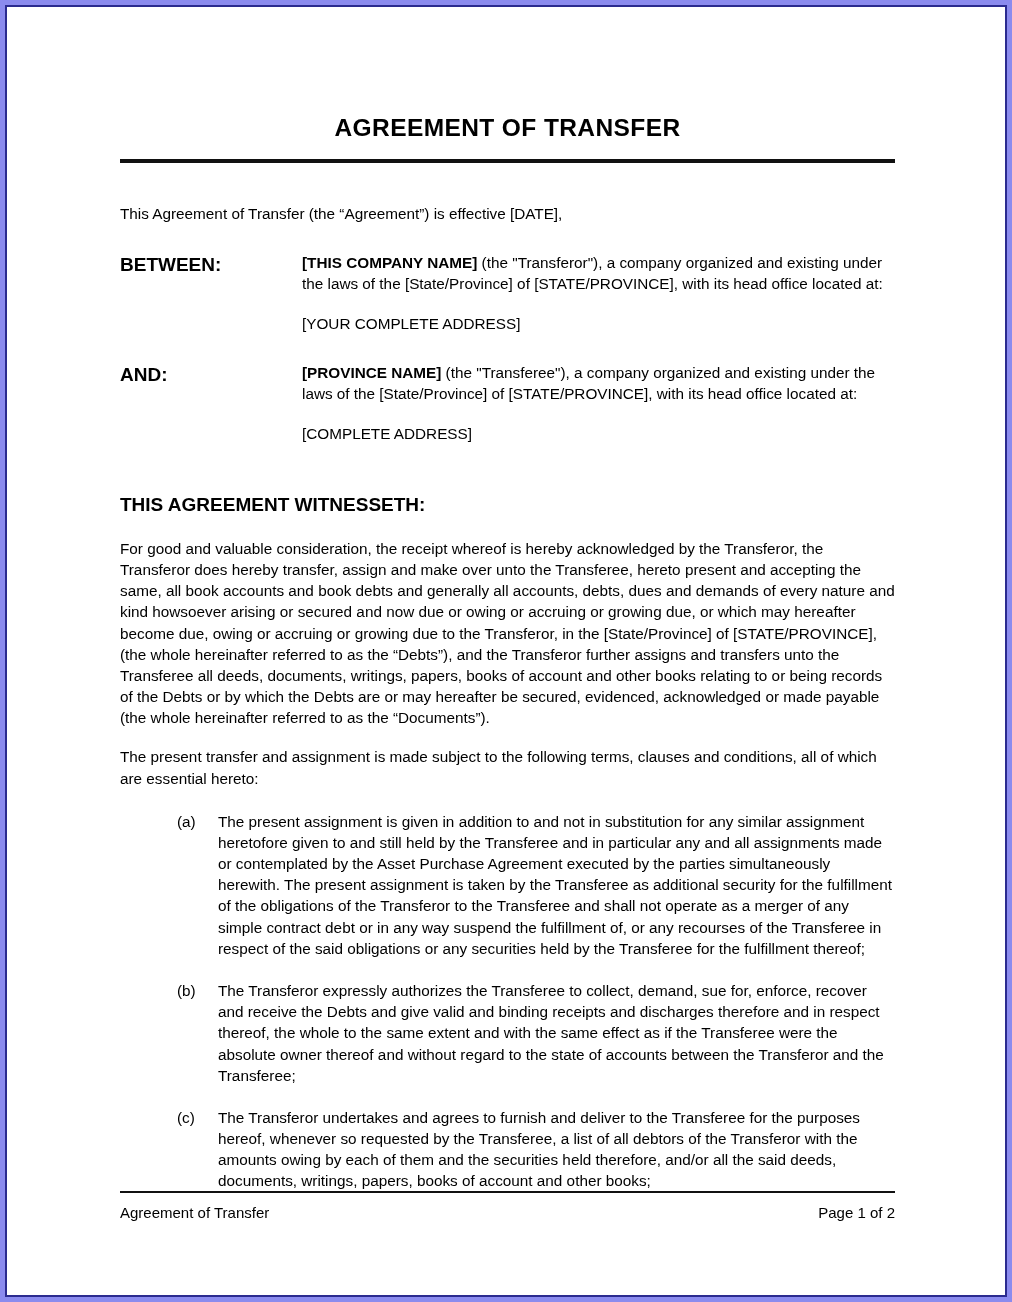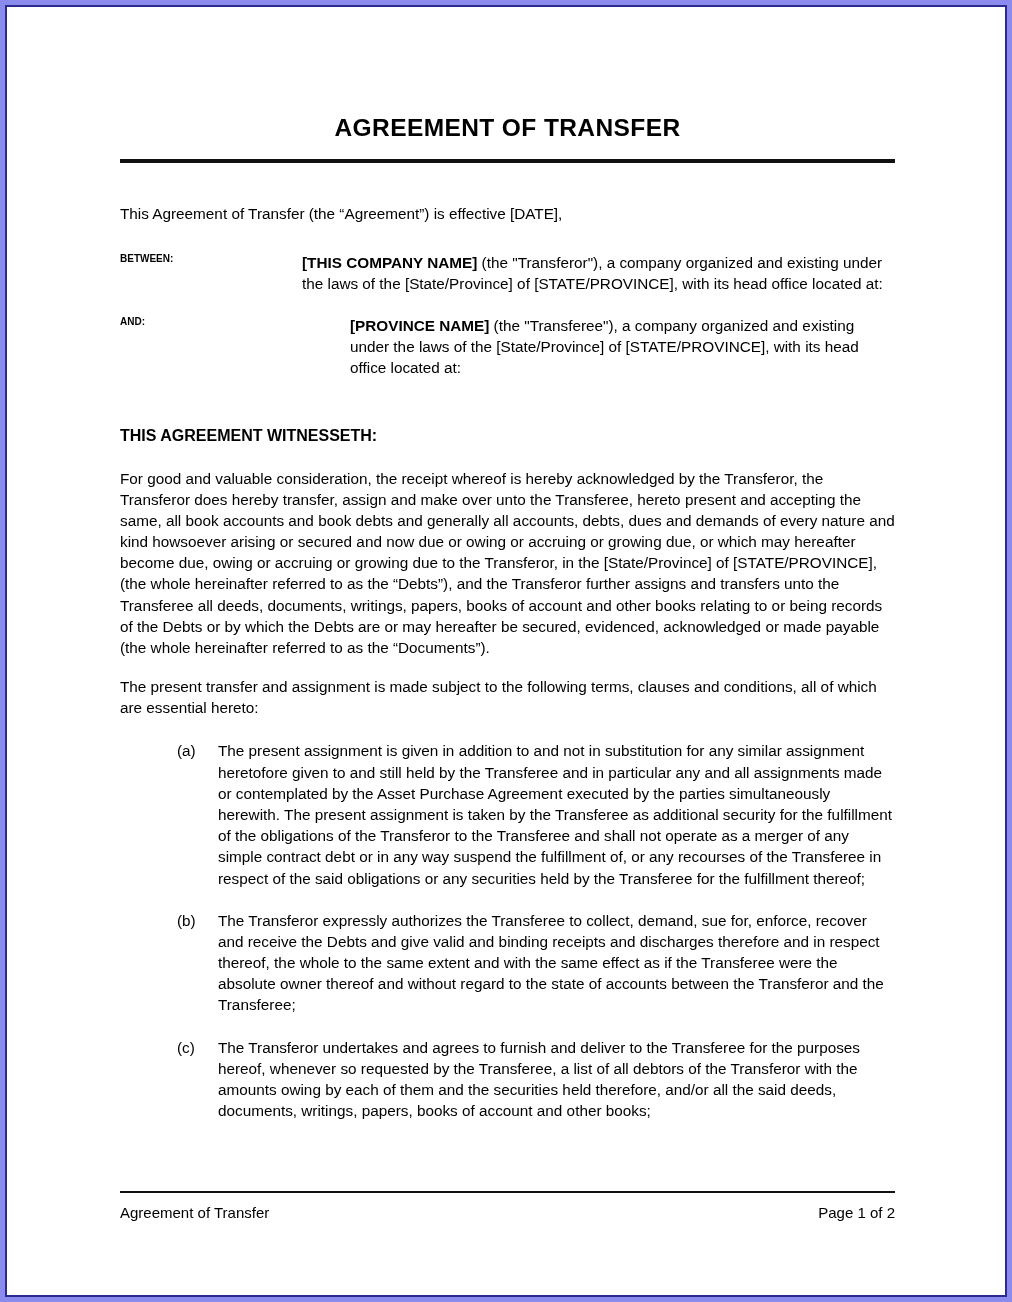--- a/index.html
+++ b/index.html
@@ -70,41 +70,40 @@
   .para {
     font-size: 15.3px;
     line-height: 1.385;
     margin: 0;
     text-align: left;
   }
   .intro-para {
     margin-top: 40px;
   }
   .section-head {
-    font-size: 16px;
+    font-size: 19px;
     font-weight: bold;
     line-height: 1.385;
     margin: 0;
   }
 
   
   .parties {
     margin-top: 27px;
   }
   .party-row {
     display: flex;
     align-items: flex-start;
   }
   .party-row + .party-row {
-    margin-top: 21px;
-    gap: 48px;
+    margin-top: 28px;
   }
   .party-label {
     flex: 0 0 182px;
-    font-size: 10px;
+    font-size: 19px;
     font-weight: bold;
     line-height: 1.385;
   }
   .party-body {
     flex: 1 1 auto;
     font-size: 15.3px;
     line-height: 1.385;
   }
   .party-body .strongname {
     font-weight: bold;
@@ -183,27 +182,29 @@
       </div>
 
       <p class="para intro-para">This Agreement of Transfer (the “Agreement”) is effective [DATE],</p>
 
       <div class="parties">
 
         <div class="party-row">
           <div class="party-label">BETWEEN:</div>
           <div class="party-body">
             <span class="strongname">[THIS COMPANY NAME]</span><span> (the "Transferor"), a company organized and existing under the laws of the [State/Province] of [STATE/PROVINCE], with its head office located at:</span>
+            <div class="party-address">[YOUR COMPLETE ADDRESS]</div>
           </div>
         </div>
 
         <div class="party-row">
           <div class="party-label">AND:</div>
           <div class="party-body">
             <span class="strongname">[PROVINCE NAME]</span><span> (the "Transferee"), a company organized and existing under the laws of the [State/Province] of [STATE/PROVINCE], with its head office located at:</span>
+            <div class="party-address">[COMPLETE ADDRESS]</div>
           </div>
         </div>
 
       </div>
 
       <h2 class="section-head witnesseth-head">THIS AGREEMENT WITNESSETH:</h2>
 
       <p class="para witness-para">For good and valuable consideration, the receipt whereof is hereby acknowledged by the Transferor, the Transferor does hereby transfer, assign and make over unto the Transferee, hereto present and accepting the same, all book accounts and book debts and generally all accounts, debts, dues and demands of every nature and kind howsoever arising or secured and now due or owing or accruing or growing due, or which may hereafter become due, owing or accruing or growing due to the Transferor, in the [State/Province] of [STATE/PROVINCE], (the whole hereinafter referred to as the “Debts”), and the Transferor further assigns and transfers unto the Transferee all deeds, documents, writings, papers, books of account and other books relating to or being records of the Debts or by which the Debts are or may hereafter be secured, evidenced, acknowledged or made payable (the whole hereinafter referred to as the “Documents”).</p>
 
       <p class="para terms-intro">The present transfer and assignment is made subject to the following terms, clauses and conditions, all of which are essential hereto:</p>

